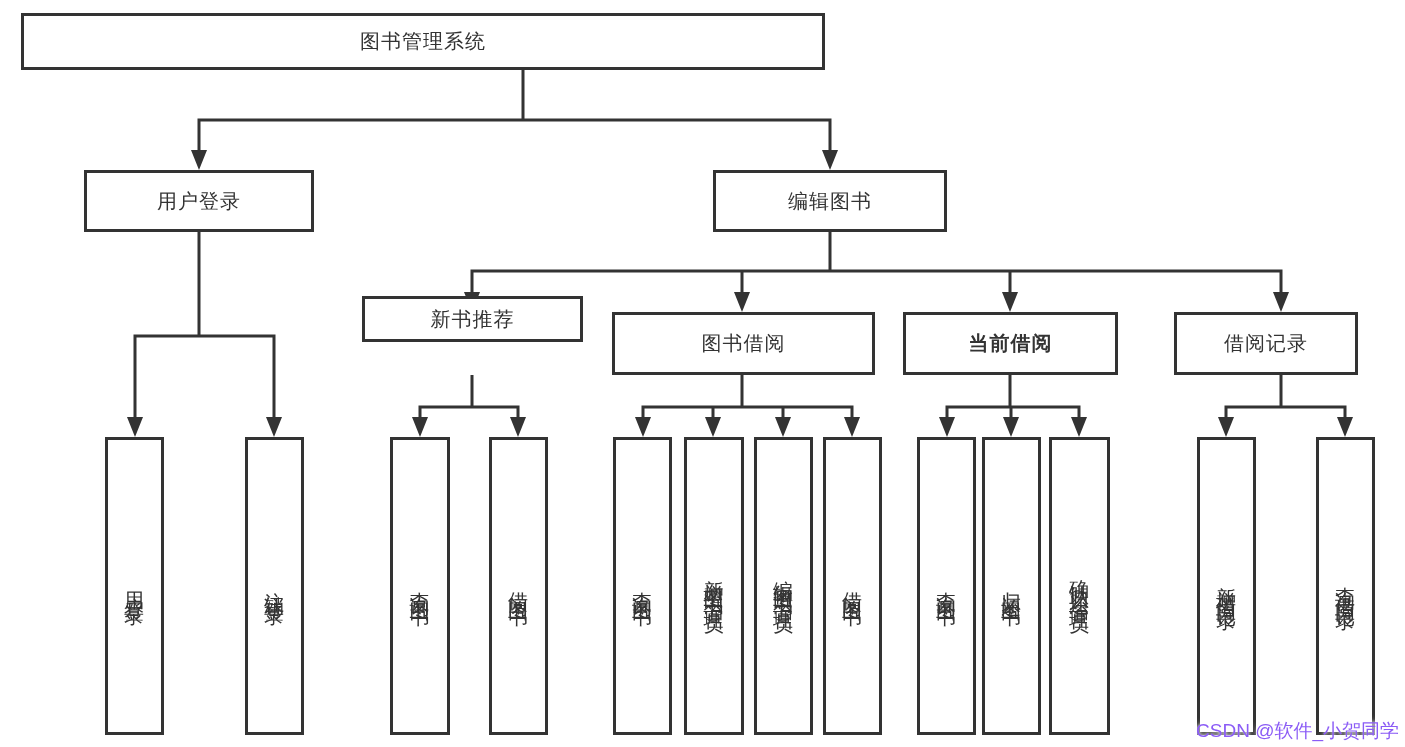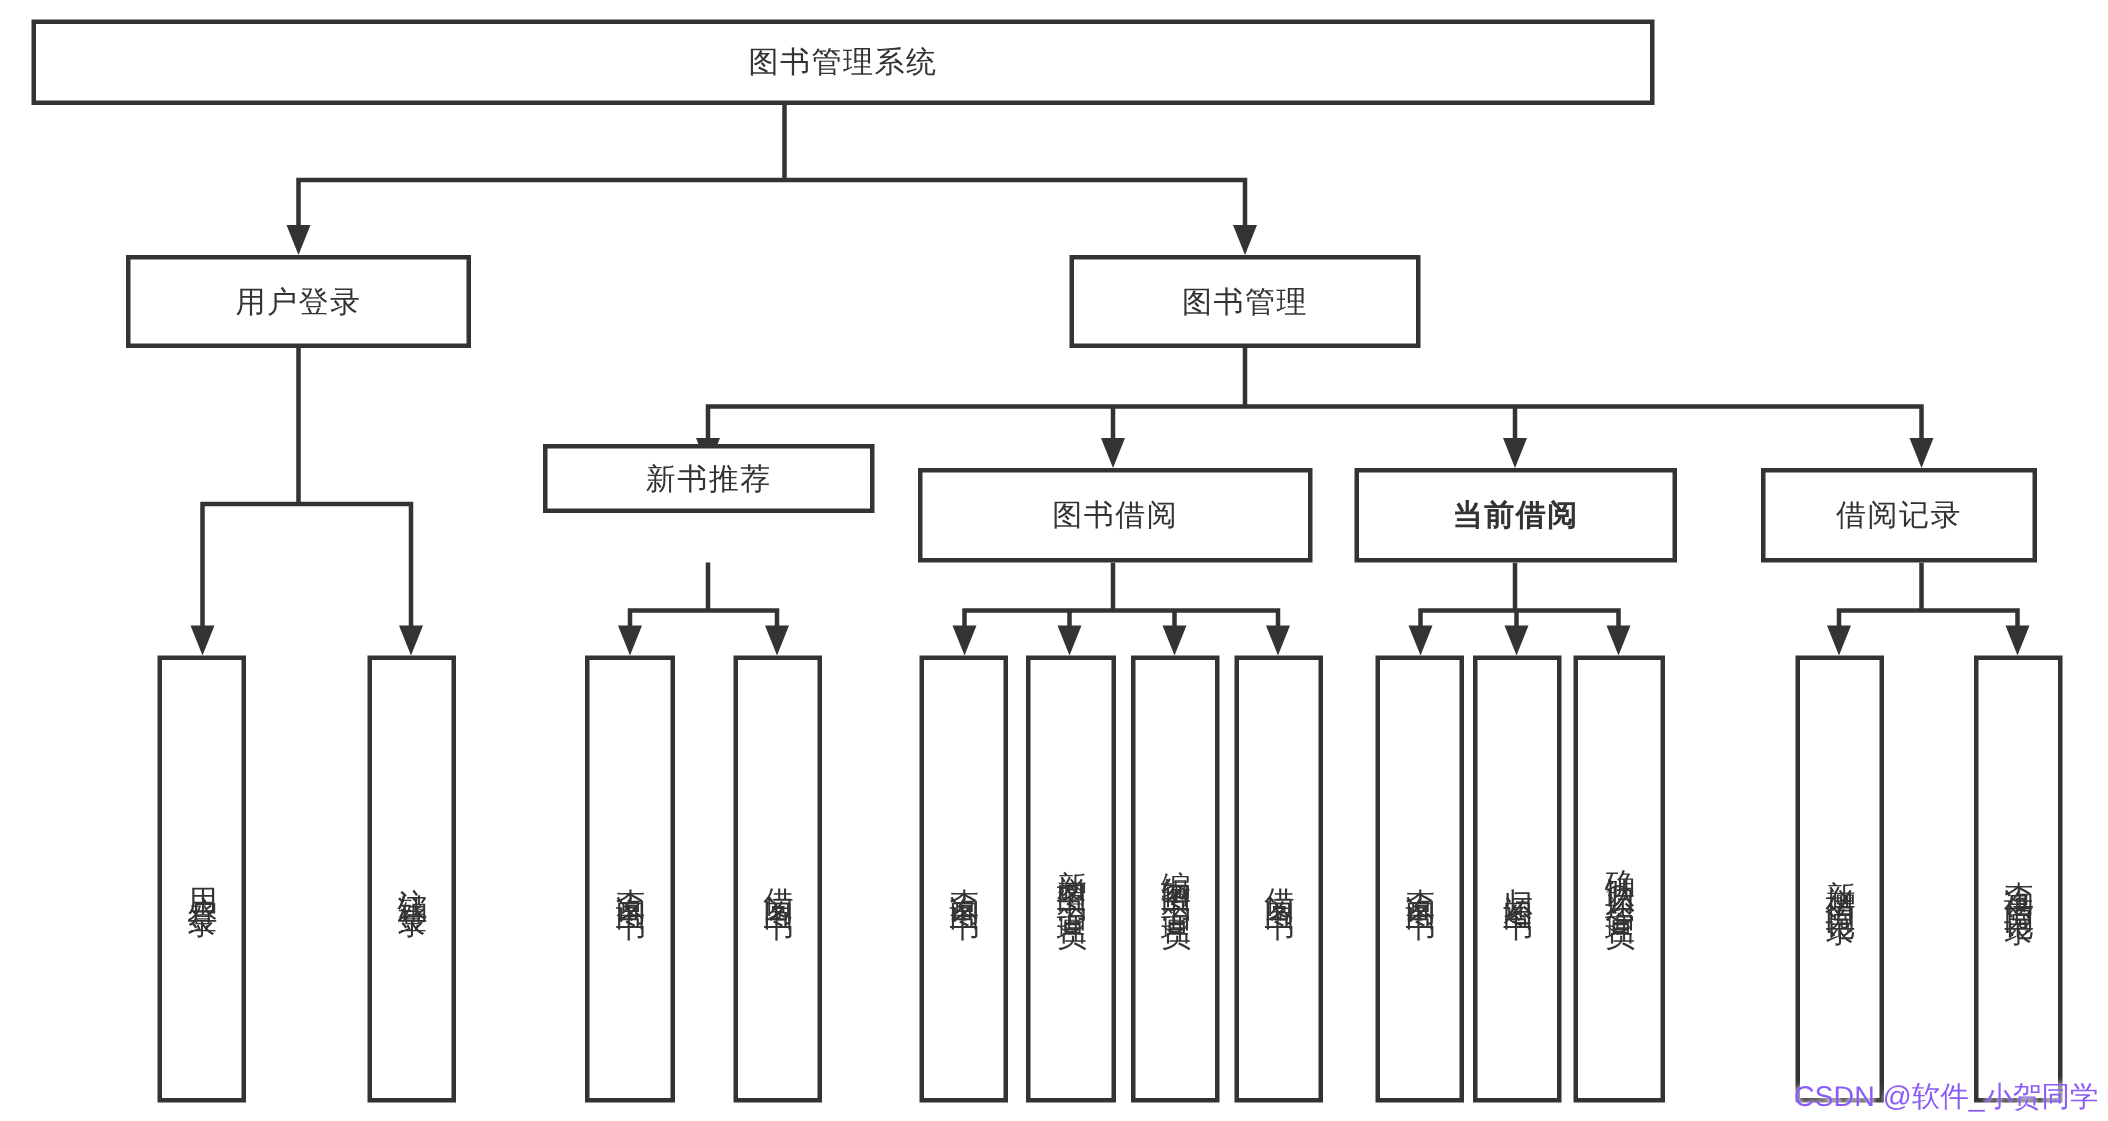--- a/index.html
+++ b/index.html
@@ -67,24 +67,24 @@
       <polygon points="775,417 791,417 783,437"></polygon>
       <polygon points="844,417 860,417 852,437"></polygon>
       <polygon points="939,417 955,417 947,437"></polygon>
       <polygon points="1003,417 1019,417 1011,437"></polygon>
       <polygon points="1071,417 1087,417 1079,437"></polygon>
       <polygon points="1218,417 1234,417 1226,437"></polygon>
       <polygon points="1337,417 1353,417 1345,437"></polygon>
     </g>
   </svg>
 
-  <div class="hbox" style="left:21px; top:13px; width:1082px; height:57px;">图书管理系统</div>
+  <div class="hbox" style="left:21px; top:13px; width:804px; height:57px;">图书管理系统</div>
 
   <div class="hbox" style="left:84px; top:170px; width:230px; height:62px;">用户登录</div>
-  <div class="hbox" style="left:713px; top:170px; width:234px; height:62px;">图书管理</div>
+  <div class="hbox" style="left:713px; top:170px; width:234px; height:62px;">编辑图书</div>
 
   <div class="hbox" style="left:362px; top:296px; width:221px; height:46px;">新书推荐</div>
   <div class="hbox" style="left:612px; top:312px; width:263px; height:63px;">图书借阅</div>
   <div class="hbox" style="left:903px; top:312px; width:215px; height:63px;font-weight:bold;">当前借阅</div>
   <div class="hbox" style="left:1174px; top:312px; width:184px; height:63px;">借阅记录</div>
 
   <div class="vbox" style="left:105px;">
     <span>用户登录</span>
   </div>
   <div class="vbox" style="left:245px;">

